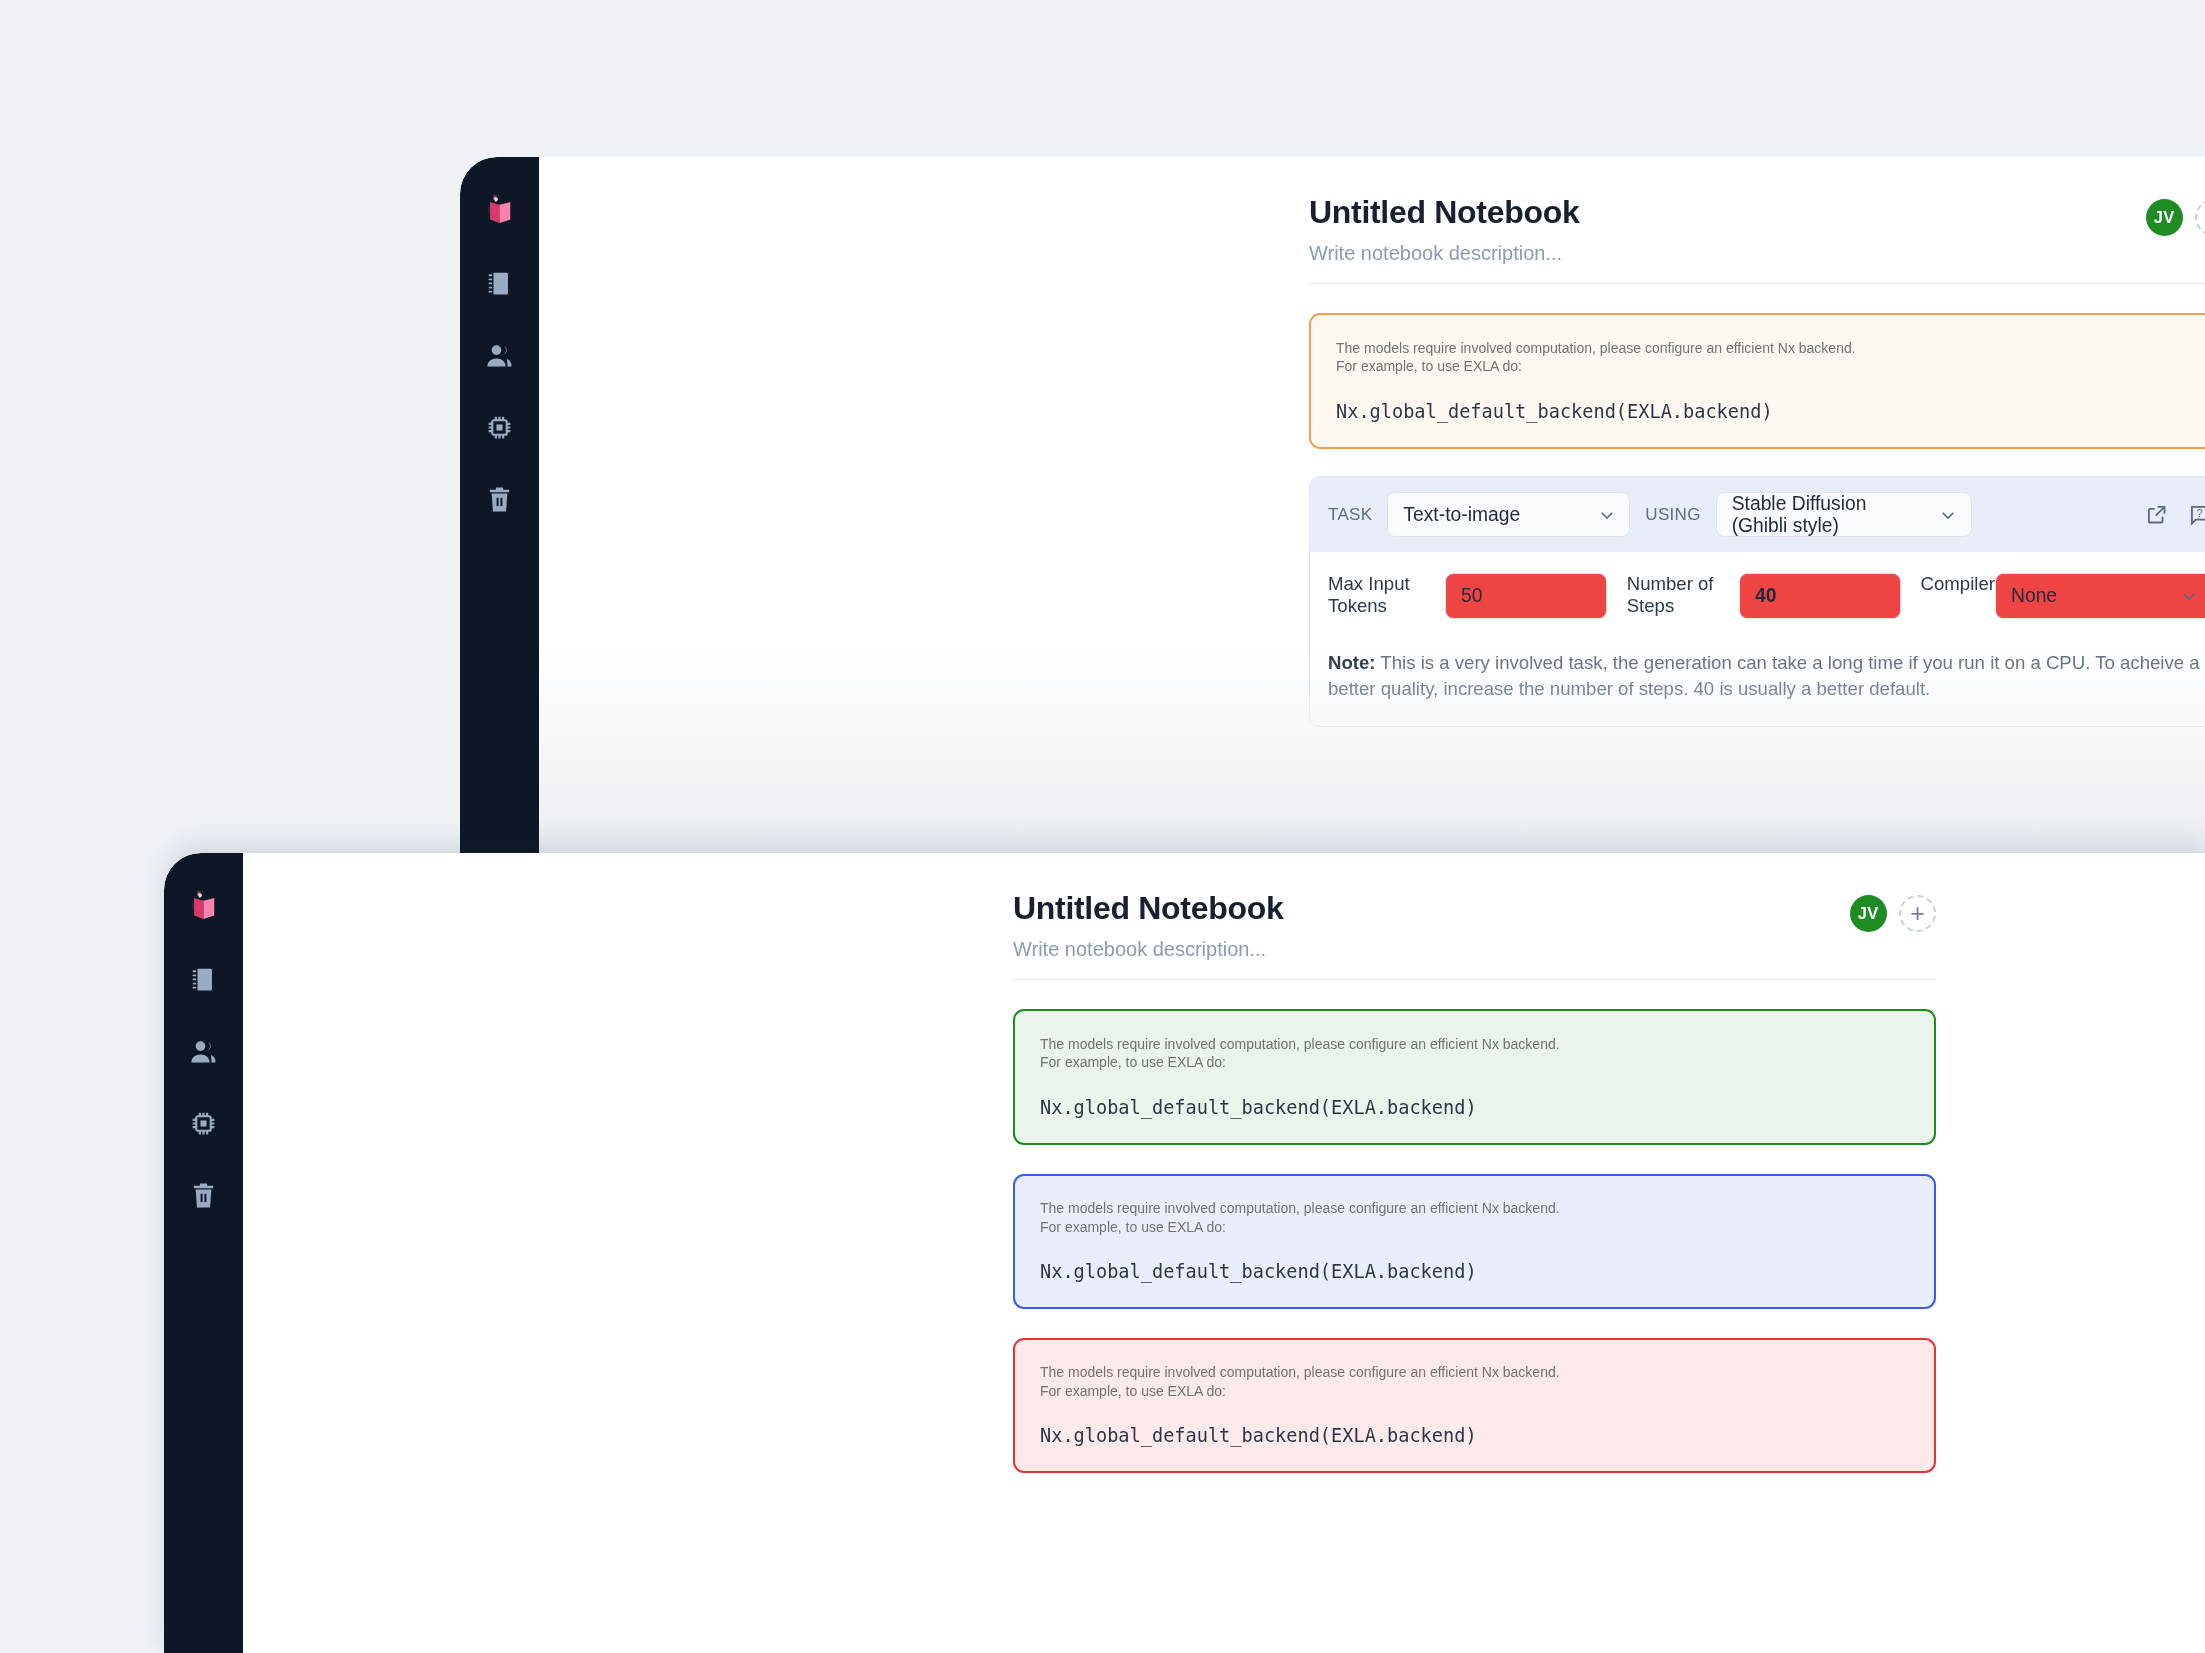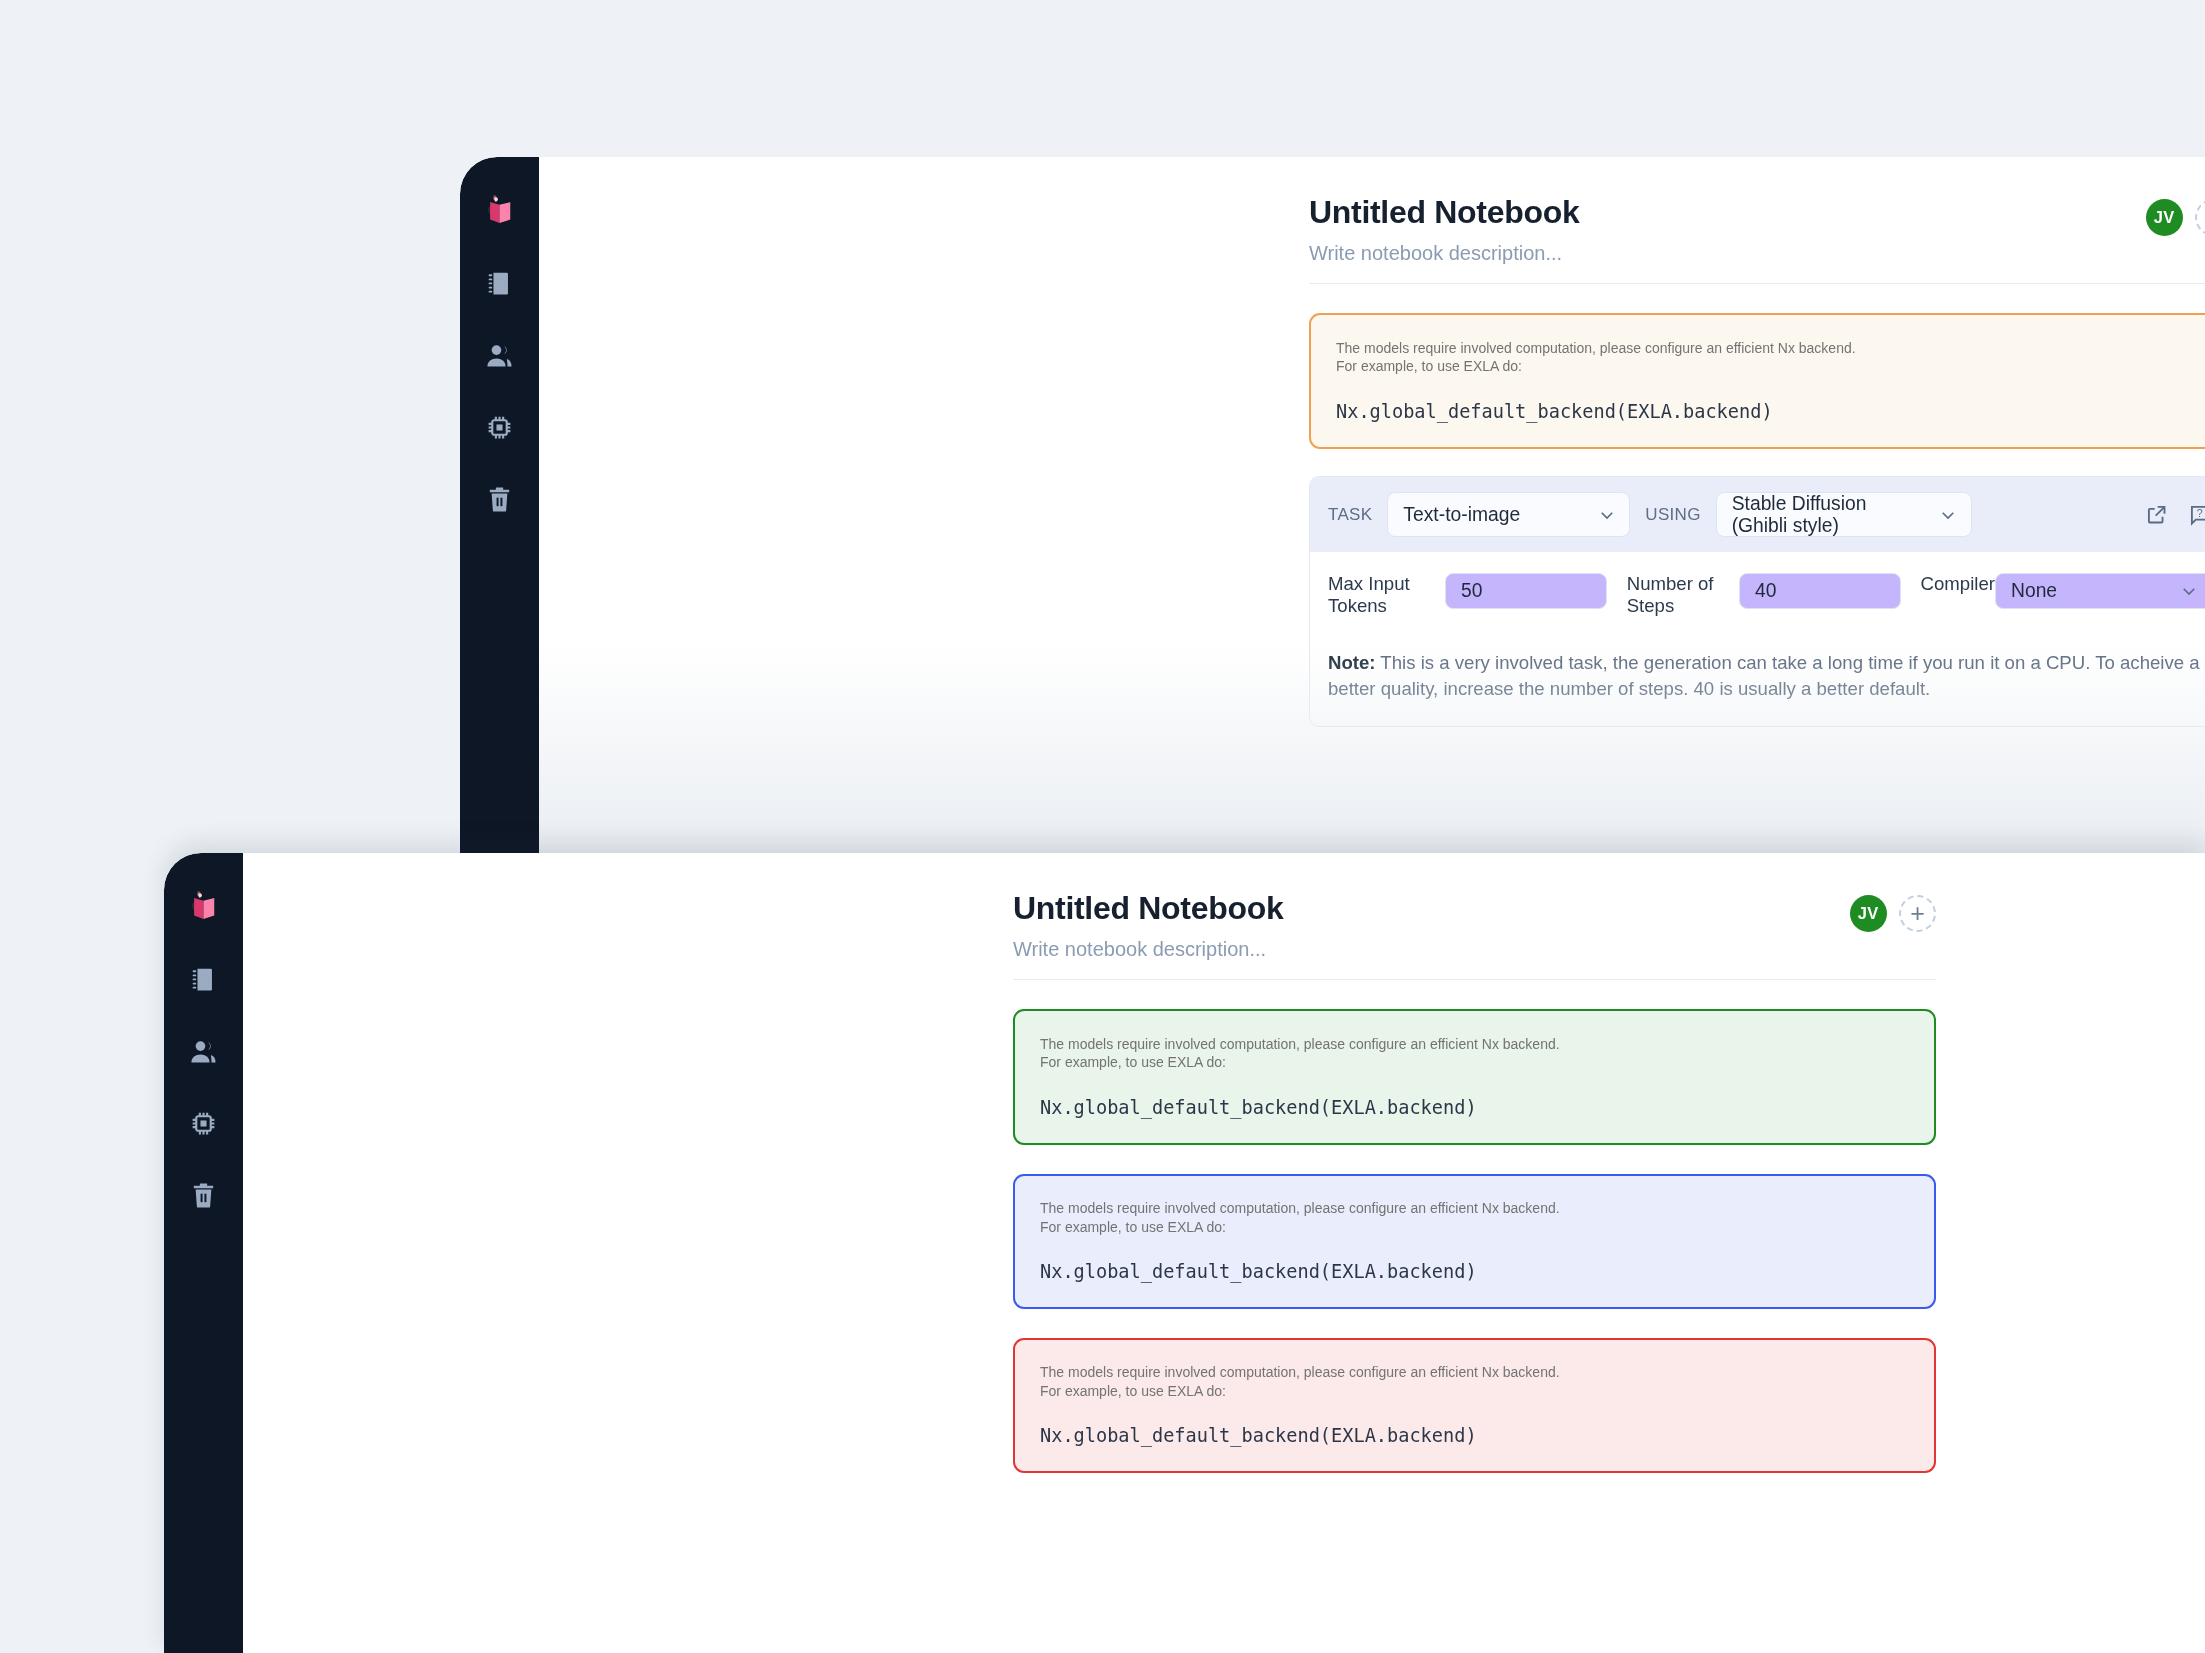--- a/index.html
+++ b/index.html
@@ -164,31 +164,31 @@
   }
   .tb-icon svg { width: 23.4px; height: 23.4px; }
 
   .cell-body { padding: 20.7px 18px 23.4px 18px; }
   .fields { display: flex; gap: 19.3px; }
   .field { display: flex; flex-direction: row; }
   .field-label {
     font-size: 18.6px; color: #2c3a4e; margin-bottom: 9.6px;
   }
   .field-input {
-    background: #c4b5fd;
+    background: #ef4444;
     border: 1.4px solid #dde3ef;
     border-radius: 8.3px;
-    height: 36px;
+    height: 46px;
     display: flex; align-items: center;
     padding: 0 15px;
     font-size: 19.3px; color: #1f2a3b;
   }
   .field-input.sel { justify-content: space-between; padding-right: 13.8px; cursor: pointer; }
   #f-tokens { width: 194px; }
-  #f-steps  { width: 194px; }
+  #f-steps  { width: 194px; font-weight: bold; }
   #f-images { width: 194px; }
   #f-comp   { width: 218px; justify-content: space-between; }
 
   .note {
     margin-top: 23.4px;
     font-size: 18.6px; color: #5d6b80; line-height: 1.42;
   }
   .note b { color: #23303f; }
 </style>
 </head>

